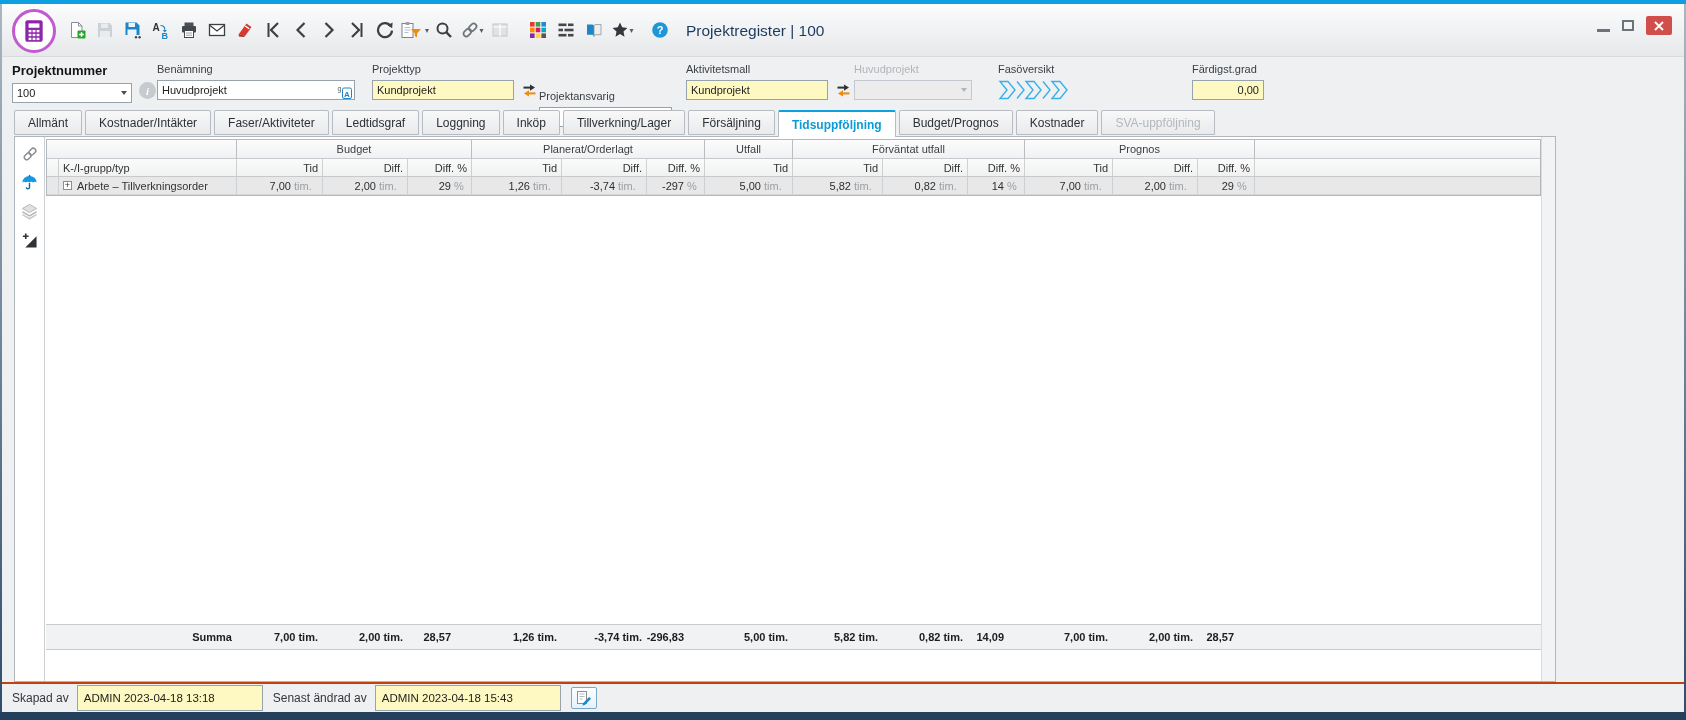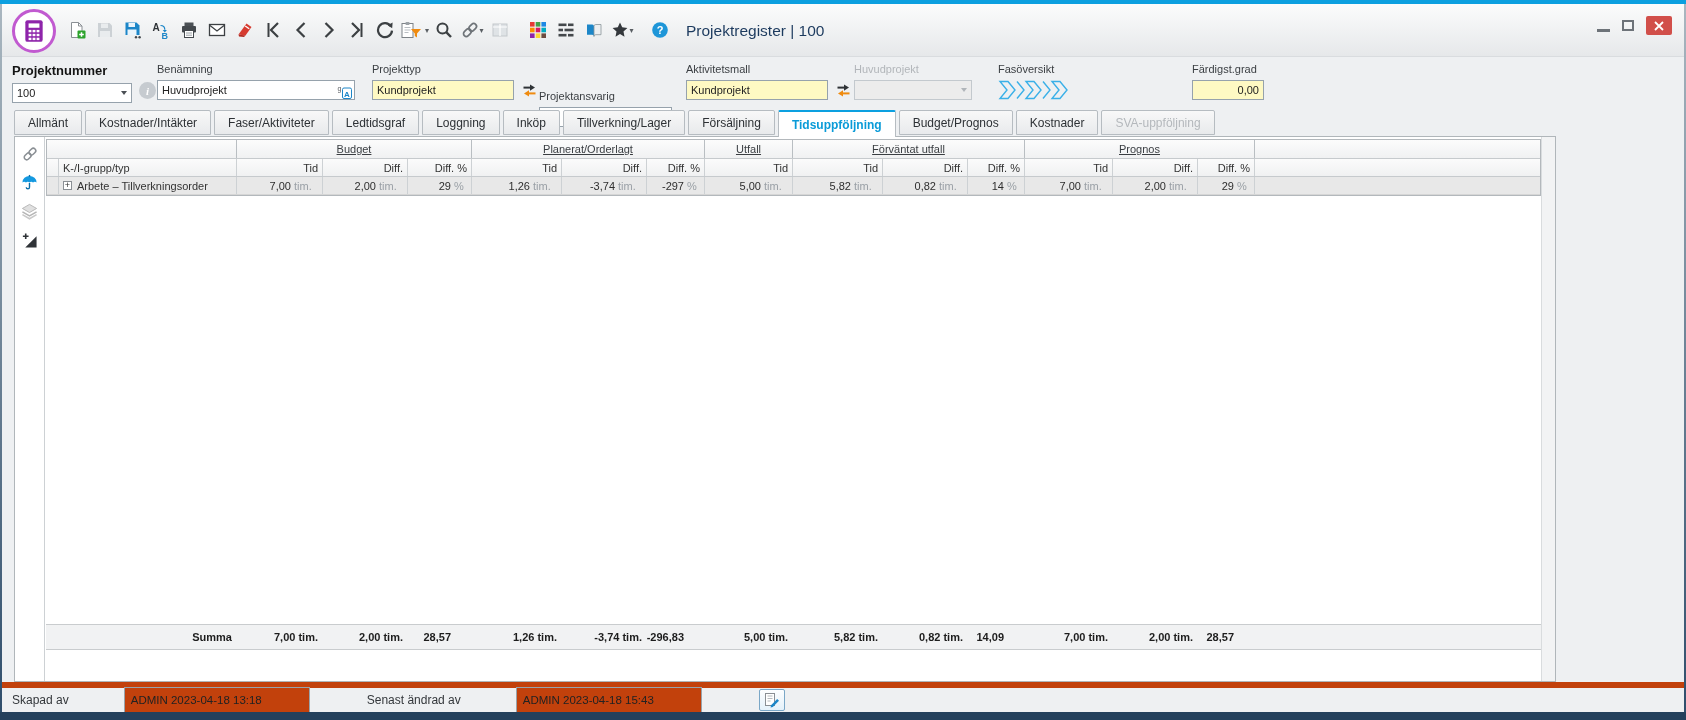--- a/index.html
+++ b/index.html
@@ -60,21 +60,21 @@
              display:flex;flex-direction:column;align-items:center;padding-top:9px;gap:8px;}
   .vscroll{position:absolute;right:0;top:0;bottom:0;width:14px;border-left:1px solid #d9dcde;background:#f2f3f4;}
 
   .tbl{position:absolute;left:31px;top:2px;right:14px;border:1px solid #b3b8bc;}
   .tr{display:flex;width:100%;}
   .tgroups{height:19px;background:linear-gradient(#fcfcfc,#f0f1f2);border-bottom:1px solid #c6cacd;}
   .theadr{height:18px;background:linear-gradient(#fbfbfb,#f0f1f2);border-bottom:1px solid #c6cacd;}
   .tdatar{height:18px;background:#e8e8e8;border-bottom:1px solid #d6d6d6;}
   .tc{border-right:1px solid #cdd1d4;height:100%;display:flex;align-items:center;
       padding:0 4px;font-size:11px;color:#333;overflow:hidden;white-space:nowrap;flex:none;}
-  .tc.gcell{border-right:1px solid #b9bec2;justify-content:center;color:#3a3e42;text-decoration:underline;}
+  .tc.gcell{border-right:1px solid #b9bec2;justify-content:center;color:#3a3e42;}
   .tc.num{justify-content:flex-end;}
   .tc.fill{flex:1;border-right:none;}
   .v{color:#2e2e2e;}
   .u{width:24px;text-align:left;margin-left:3px;color:#9aa0a6;flex:none;}
   .pct .u{width:13px;}
   
   .w-ind{width:12px;}.w-name{width:178px;}
   .ga{width:190px;}.gb{width:235px;}.gc{width:233px;}.gd{width:88px;}.ge{width:232px;text-align:center;}.gf{width:230px;}
   .ca{width:86px;}.cb{width:85px;}.cc{width:64px;}.cd{width:90px;}.ce{width:85px;}.cf{width:58px;}
   .cg{width:88px;}.ch{width:90px;}.ci{width:85px;}.cj{width:57px;}.ck{width:88px;}.cl{width:85px;}.cm{width:57px;}
@@ -83,22 +83,22 @@
   .expander::before{content:"+";}
 
   
   .sumrow{position:absolute;left:31px;right:14px;top:487px;height:26px;background:#f1f2f3;
           border-top:1px solid #c9ccce;border-bottom:1px solid #c9ccce;display:flex;align-items:center;}
   .sc{flex:none;text-align:right;font-size:11px;font-weight:bold;color:#1d1d1d;padding-right:4px;white-space:nowrap;}
   .sc.ppct{padding-right:20px;}
 
   
   .footer{position:absolute;left:2px;right:2px;top:682px;height:30px;background:#eef0f2;
-          border-top:6px solid #c2410c;display:flex;align-items:center;padding-left:10px;font-size:12px;color:#33373b;gap:47px;}
-  .ffield{height:19px;width:186px;border:1px solid #99a3ab;background:#c2410c;display:flex;align-items:center;
+          border-top:2px solid #c2410c;display:flex;align-items:center;padding-left:10px;font-size:12px;color:#33373b;}
+  .ffield{height:19px;width:186px;border:1px solid #99a3ab;background:#fef9c3;display:flex;align-items:center;
           padding:12px 6px;font-size:11.5px;color:#222;margin:0 10px 0 8px;}
   .editbtn{width:26px;height:22px;border:1px solid #7aa7c7;border-radius:2px;
            background:linear-gradient(#fdfeff,#e4f1fa);display:flex;align-items:center;justify-content:center;}
 
   .chevrons{display:block;margin-top:1px;}
 </style>
 </head>
 <body>
 
 <div class="stage">

